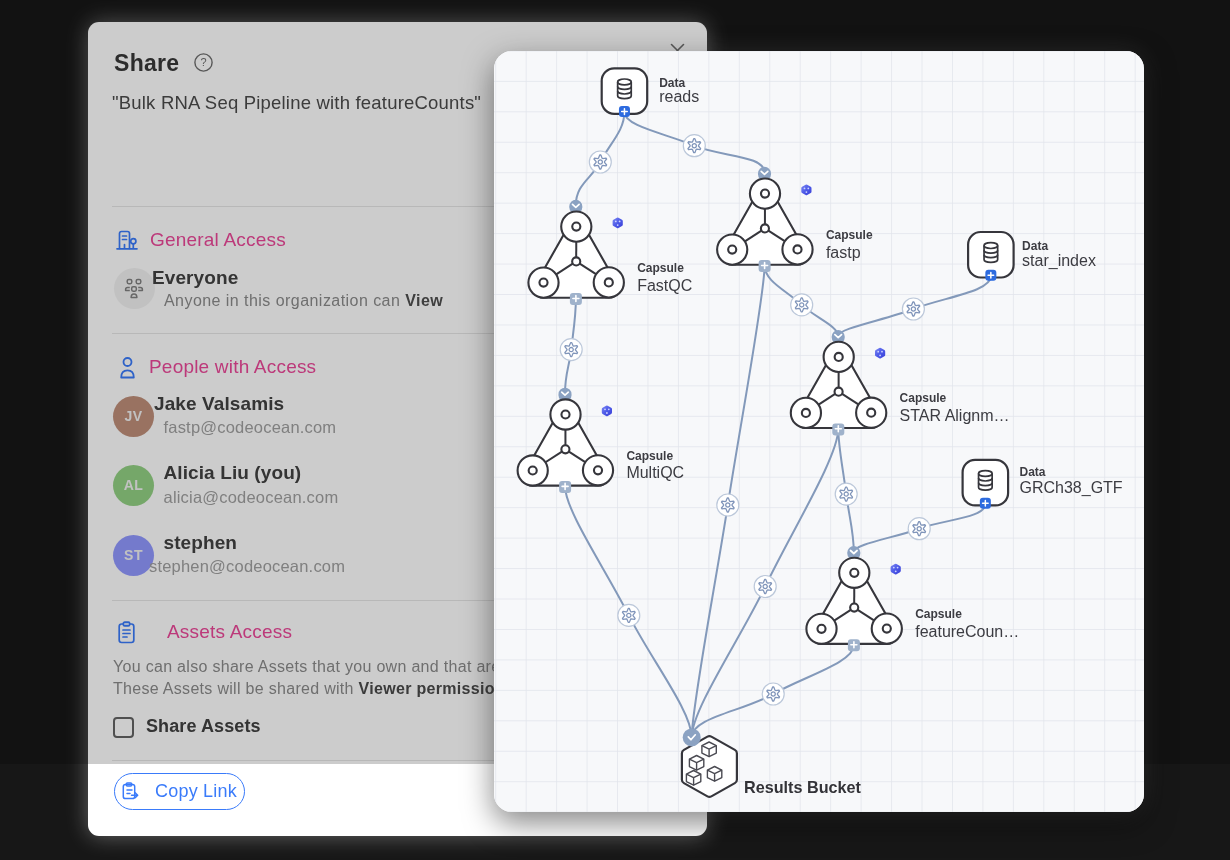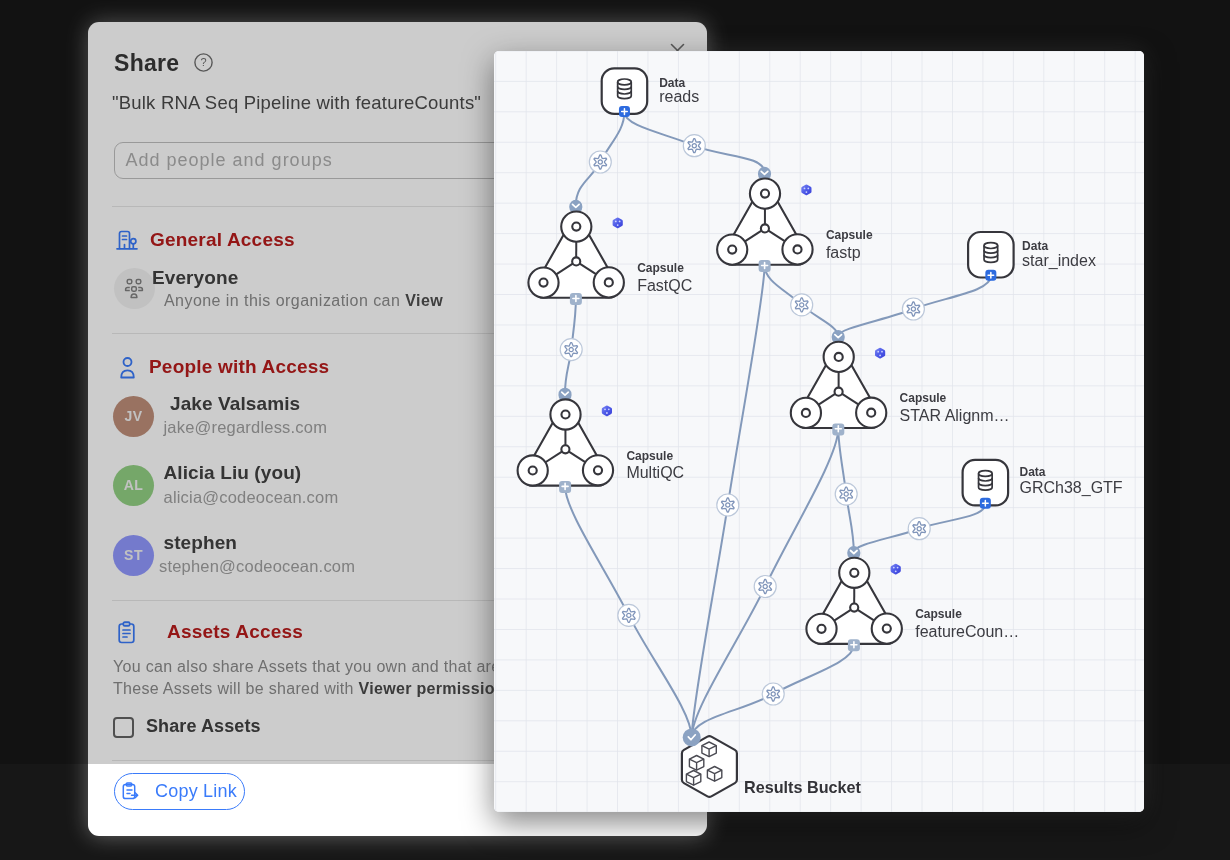--- a/index.html
+++ b/index.html
@@ -1,27 +1,27 @@
 <!DOCTYPE html>
 <html><head><meta charset="utf-8"><style>
 * { margin:0; padding:0; box-sizing:border-box; }
 html,body { width:1230px; height:860px; background:#171717; font-family:"Liberation Sans", sans-serif; overflow:hidden; }
 #stage { position:relative; width:1230px; height:764px; }
 #modal { position:absolute; left:88px; top:22px; width:619px; height:814px; background:#fff; border-radius:11px; z-index:1; overflow:hidden; box-shadow:0 0 22px rgba(255,255,255,0.35); }
 #dim { position:absolute; inset:0; background:rgba(0,0,0,0.2); z-index:2; }
-#panel { position:absolute; left:493.5px; top:50.7px; width:650px; height:761px; background:#f7f8fa; border-radius:5px; z-index:3; overflow:hidden; box-shadow:0 0 26px rgba(255,255,255,0.10), 0 10px 30px rgba(0,0,0,0.5);padding-left:24px; }
+#panel { position:absolute; left:493.5px; top:50.7px; width:650px; height:761px; background:#f7f8fa; border-radius:18px; z-index:3; overflow:hidden; box-shadow:0 0 26px rgba(255,255,255,0.10), 0 10px 30px rgba(0,0,0,0.5);padding-left:24px; }
 .mtitle { position:absolute; left:26px; top:28px; font-size:23px; font-weight:700; color:#383838; letter-spacing:0.3px; }
 .help { position:absolute; left:106px; top:31px; }
 .close { position:absolute; left:582px; top:21px; }
 .quote { position:absolute; left:24px; top:71px; font-size:18.5px; color:#4b4b4b; letter-spacing:0.2px; }
 .input { position:absolute; left:25.5px; top:120px; width:566px; height:37px; border:1px solid #c0c0c0; border-radius:9px; background:#fff; }
 .input span { position:absolute; left:11px; top:6.5px; font-size:18px; color:#aeaeae; letter-spacing:1px; }
 .hr { position:absolute; left:24px; width:571px; height:0; border-top:1px solid #e7e7e7; }
 .ico { position:absolute; }
-.sect { position:absolute; font-size:19px; font-weight:700; color:#b91c1c; letter-spacing:0.2px; }
+.sect { position:absolute; font-size:19px; font-weight:400; color:#ec4899; letter-spacing:0.2px; }
 .avatar { position:absolute; width:41px; height:41px; border-radius:50%; display:flex; align-items:center; justify-content:center; }
 .avatar span { color:#f2f2f2; font-size:14px; font-weight:700; letter-spacing:0.5px; }
 .name { position:absolute; font-size:19px; font-weight:700; color:#414141; letter-spacing:0.1px; }
 .sub { position:absolute; font-size:16px; color:#8b8b8b; letter-spacing:0.45px; }
 .sub2 { position:absolute; font-size:16.5px; color:#a0a0a0; letter-spacing:0.2px; }
 .para { position:absolute; left:25px; font-size:16px; color:#8b8b8b; line-height:22.7px; letter-spacing:0.3px; }
 .cb { position:absolute; left:25px; top:695px; width:20.5px; height:20.5px; border:2px solid #636363; border-radius:4px; }
 .btn { position:absolute; left:26px; top:750.5px; width:131px; height:37px; border:1.5px solid #3a7bfa; border-radius:18.5px; display:flex; align-items:center; justify-content:center; gap:16px; }
 .btn span { color:#3a7bfa; font-size:18px; letter-spacing:0.2px; }
 </style></head>
@@ -33,23 +33,20 @@
   <svg class="help" width="19" height="19" viewBox="0 0 19 19">
         <circle cx="9.5" cy="9.5" r="8.6" fill="none" stroke="#6e6e6e" stroke-width="1.4"></circle>
         <text x="9.5" y="13.4" text-anchor="middle" font-size="11" fill="#6e6e6e" font-family="Liberation Sans, sans-serif">?</text>
       </svg>
   <div class="close">
     <svg width="15" height="15" viewBox="0 0 15 15">
           <path d="M1.5,1.5 L13.5,13.5 M13.5,1.5 L1.5,13.5" stroke="#6a6a6a" stroke-width="1.6" stroke-linecap="round"></path>
         </svg>
   </div>
   <div class="quote" style="top:70px">"Bulk RNA Seq Pipeline with featureCounts"</div>
-  <div class="input">
-        <span>Add people and groups</span>
-      </div>
   <div class="hr" style="top:184px"></div>
 
   <svg class="ico" style="left:28px;top:208px" width="22" height="21" viewBox="0 0 22 21" fill="none" stroke="#3a7bfa" stroke-width="1.7" stroke-linecap="round" stroke-linejoin="round">
     <path d="M3.5,18.5 L3.5,3.6 Q3.5,1.5 5.6,1.5 L11.5,1.5 Q13.5,1.5 13.5,3.6 L13.5,18.5"></path>
     <path d="M6.5,6 L10.5,6 M6.5,9.5 L10.5,9.5 M8.5,18 L8.5,14.5"></path>
     <path d="M1,18.8 L21,18.8"></path>
     <circle cx="17.3" cy="11.3" r="2.6"></circle>
         <path d="M17.3,13.9 L17.3,18"></path>
   </svg>
   <div class="sect" style="left:62px;top:206.8px">General Access</div>
@@ -70,34 +67,34 @@
 
   <svg class="ico" style="left:32px;top:335px" width="15" height="22" viewBox="0 0 15 22" fill="none" stroke="#3a7bfa" stroke-width="1.8" stroke-linecap="round">
     <circle cx="7.5" cy="5" r="4"></circle>
     <path d="M1.2,20.5 Q1.2,13.3 7.5,13.3 Q13.8,13.3 13.8,20.5 Z" stroke-linejoin="round"></path>
   </svg>
   <div class="sect" style="left:61px;top:334.4px">People with Access</div>
 
   <div class="avatar" style="left:25px;top:373.5px;background:#c08f7a">
         <span>JV</span>
       </div>
-  <div class="name" style="left:82px;top:370.5px">Jake Valsamis</div>
-  <div class="sub2" style="left:75.5px;top:395.5px">jake@regardless.com</div>
+  <div class="name" style="left:66px;top:370.5px">Jake Valsamis</div>
+  <div class="sub2" style="left:75.5px;top:395.5px">fastp@codeocean.com</div>
 
   <div class="avatar" style="left:25px;top:442.7px;background:#93d184">
         <span>AL</span>
       </div>
   <div class="name" style="left:75.5px;top:439.5px">Alicia Liu (you)</div>
   <div class="sub2" style="left:75.5px;top:465.5px">alicia@codeocean.com</div>
 
   <div class="avatar" style="left:25px;top:512.6px;background:#9299ff">
         <span>ST</span>
       </div>
   <div class="name" style="left:75.5px;top:509.5px">stephen</div>
-  <div class="sub2" style="left:71px;top:535px">stephen@codeocean.com</div>
+  <div class="sub2" style="left:61px;top:535px">stephen@codeocean.com</div>
   <div class="hr" style="top:578px"></div>
 
   <svg class="ico" style="left:30px;top:599px" width="17" height="23" viewBox="0 0 17 23" fill="none" stroke="#3a7bfa" stroke-width="1.7" stroke-linecap="round" stroke-linejoin="round">
     <rect x="1.2" y="3" width="14.6" height="18.5" rx="2.4"></rect>
     <rect x="5.3" y="1.2" width="6.4" height="3.6" rx="1.4" fill="#cfe0ff"></rect>
     <path d="M5,9 L12,9 M5,12.5 L12,12.5 M5,16 L9,16"></path>
   </svg>
   <div class="sect" style="left:79px;top:599px">Assets Access</div>
   <div class="para" style="top:633.5px">You can also share Assets that you own and that are used in this Pipeline.<br>These Assets will be shared with <b style="color:#4a4a4a">Viewer permissions</b>, regardless of</div>
   <div class="cb"></div>

